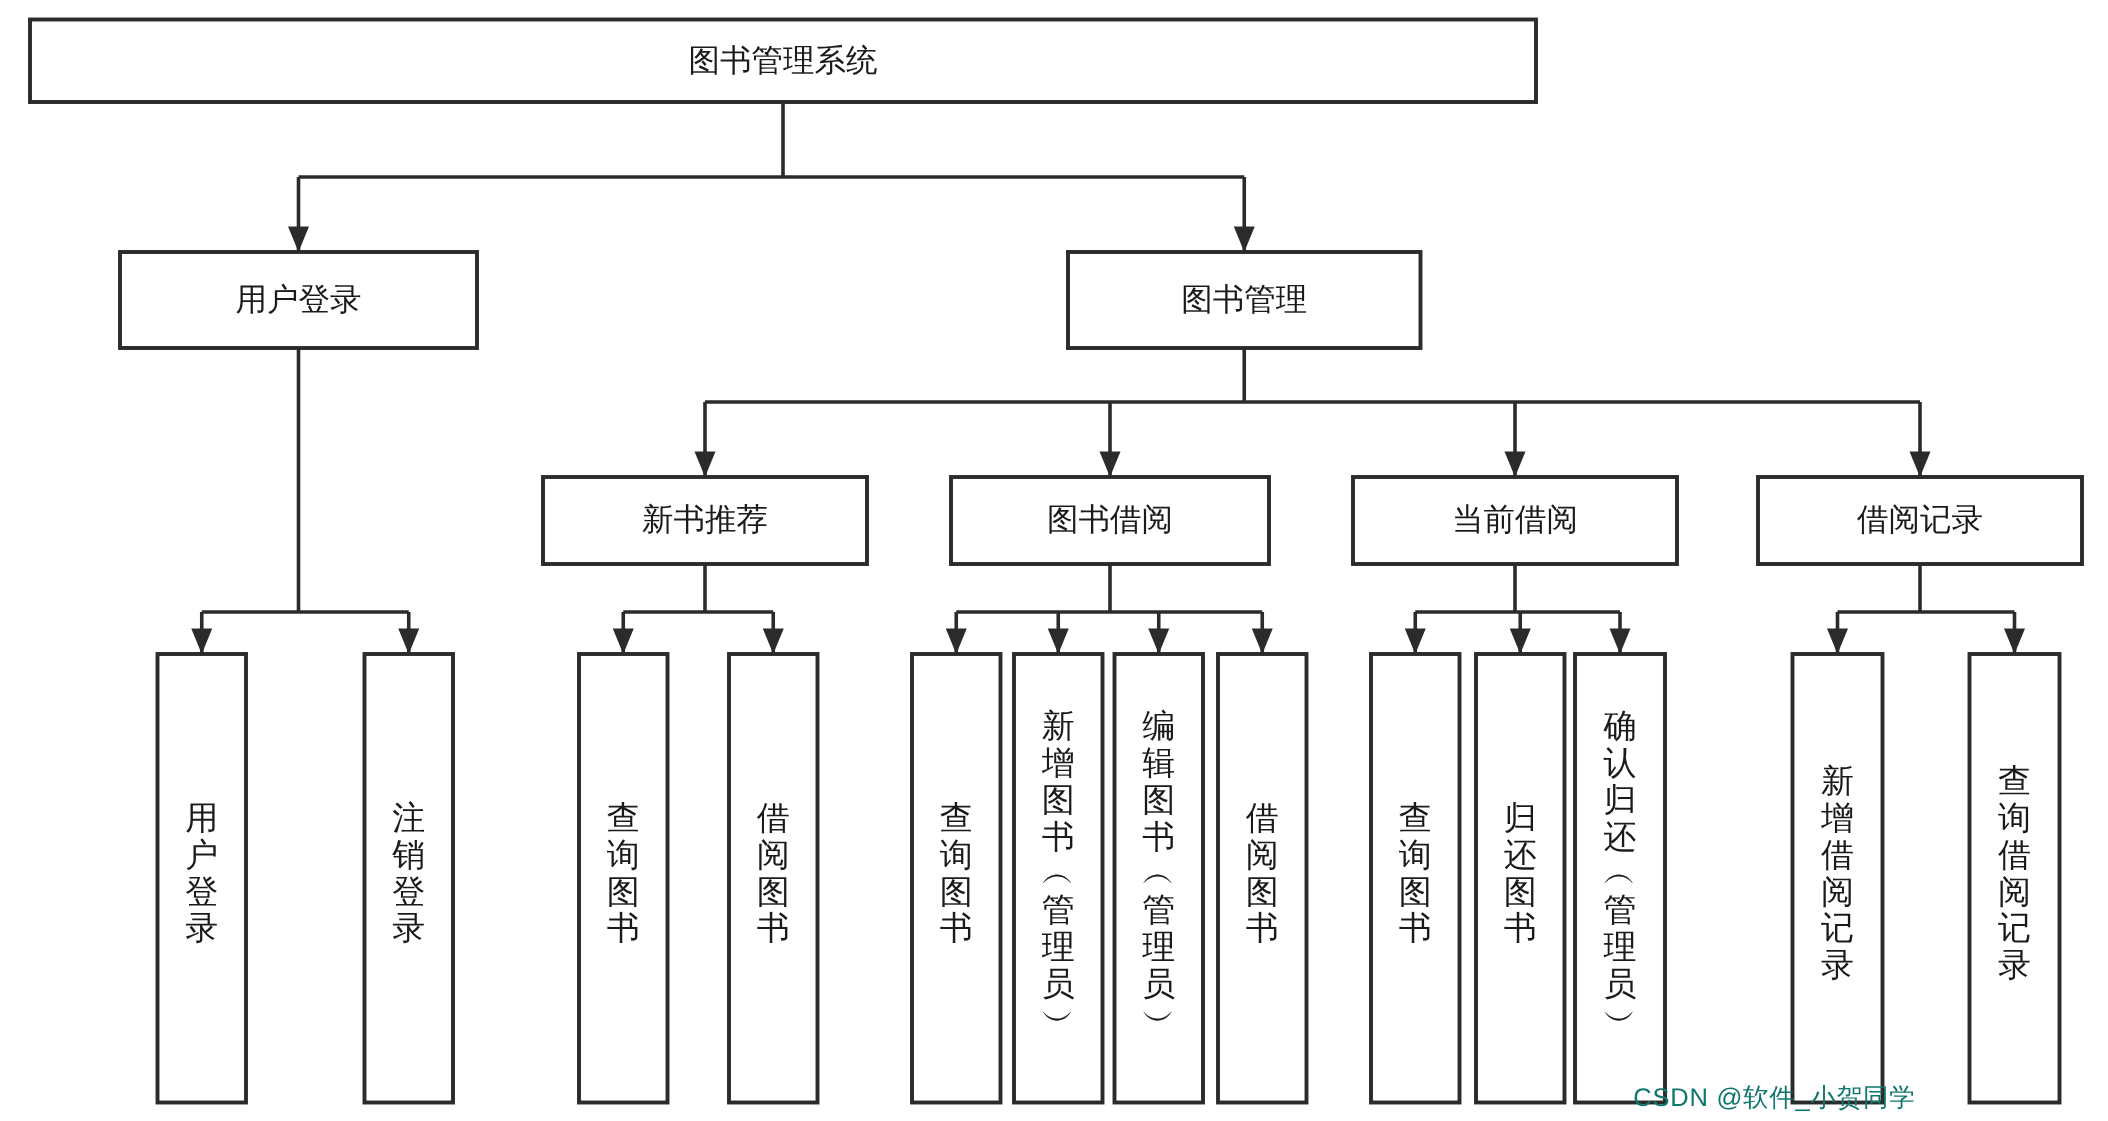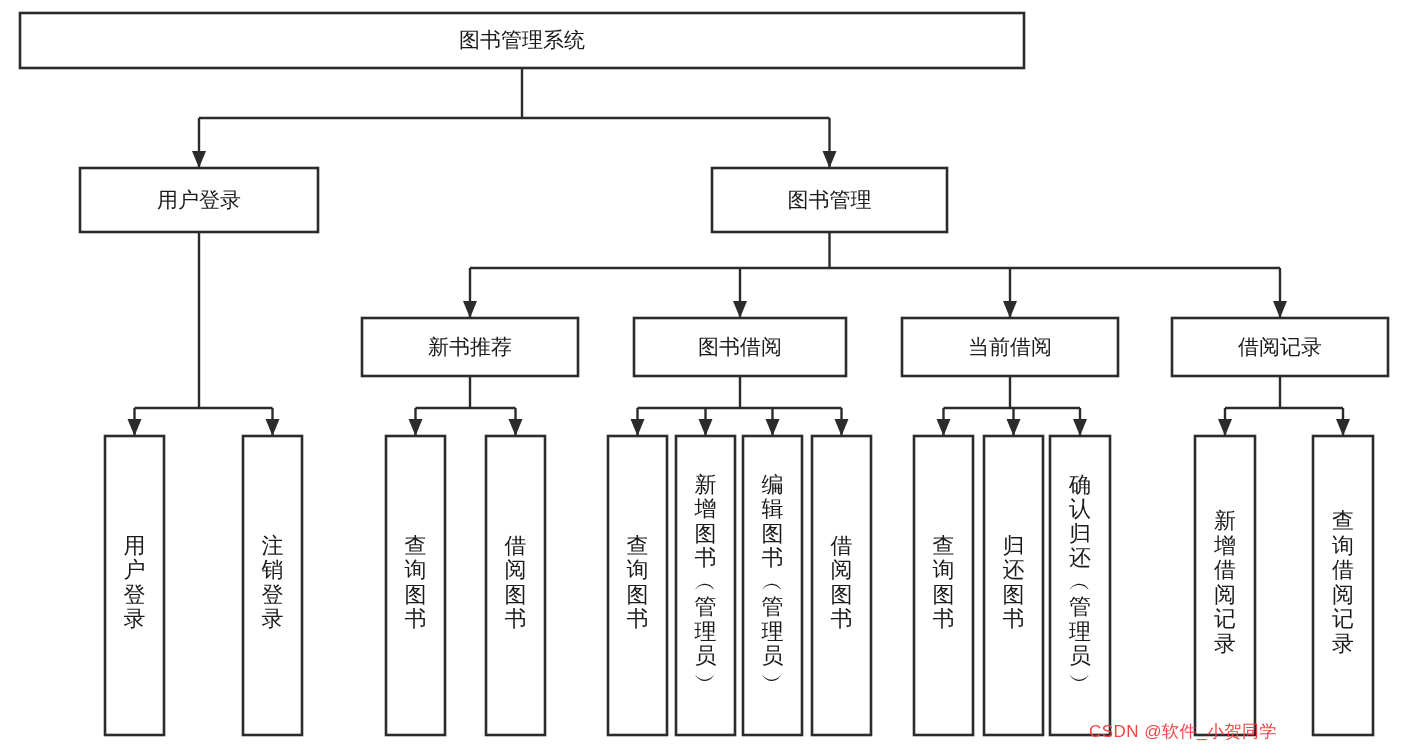--- a/index.html
+++ b/index.html
@@ -52,21 +52,21 @@
     font-size: 22px;
     fill: #1a1a1a;
     text-anchor: middle;
   }
   .watermark {
     position: absolute;
     right: 8px;
     bottom: 4px;
     font-family: "Liberation Sans", "DejaVu Sans", sans-serif;
     font-size: 17px;
-    color: #ef4444;
+    color: #0f766e;
     letter-spacing: 0.5px;
     white-space: nowrap;
     user-select: none;
   }
 </style>
 </head>
 <body>
 
 <div id="diagram-root">
   <svg class="diagram-canvas" viewBox="0 0 1405 747" xmlns="http://www.w3.org/2000/svg">

